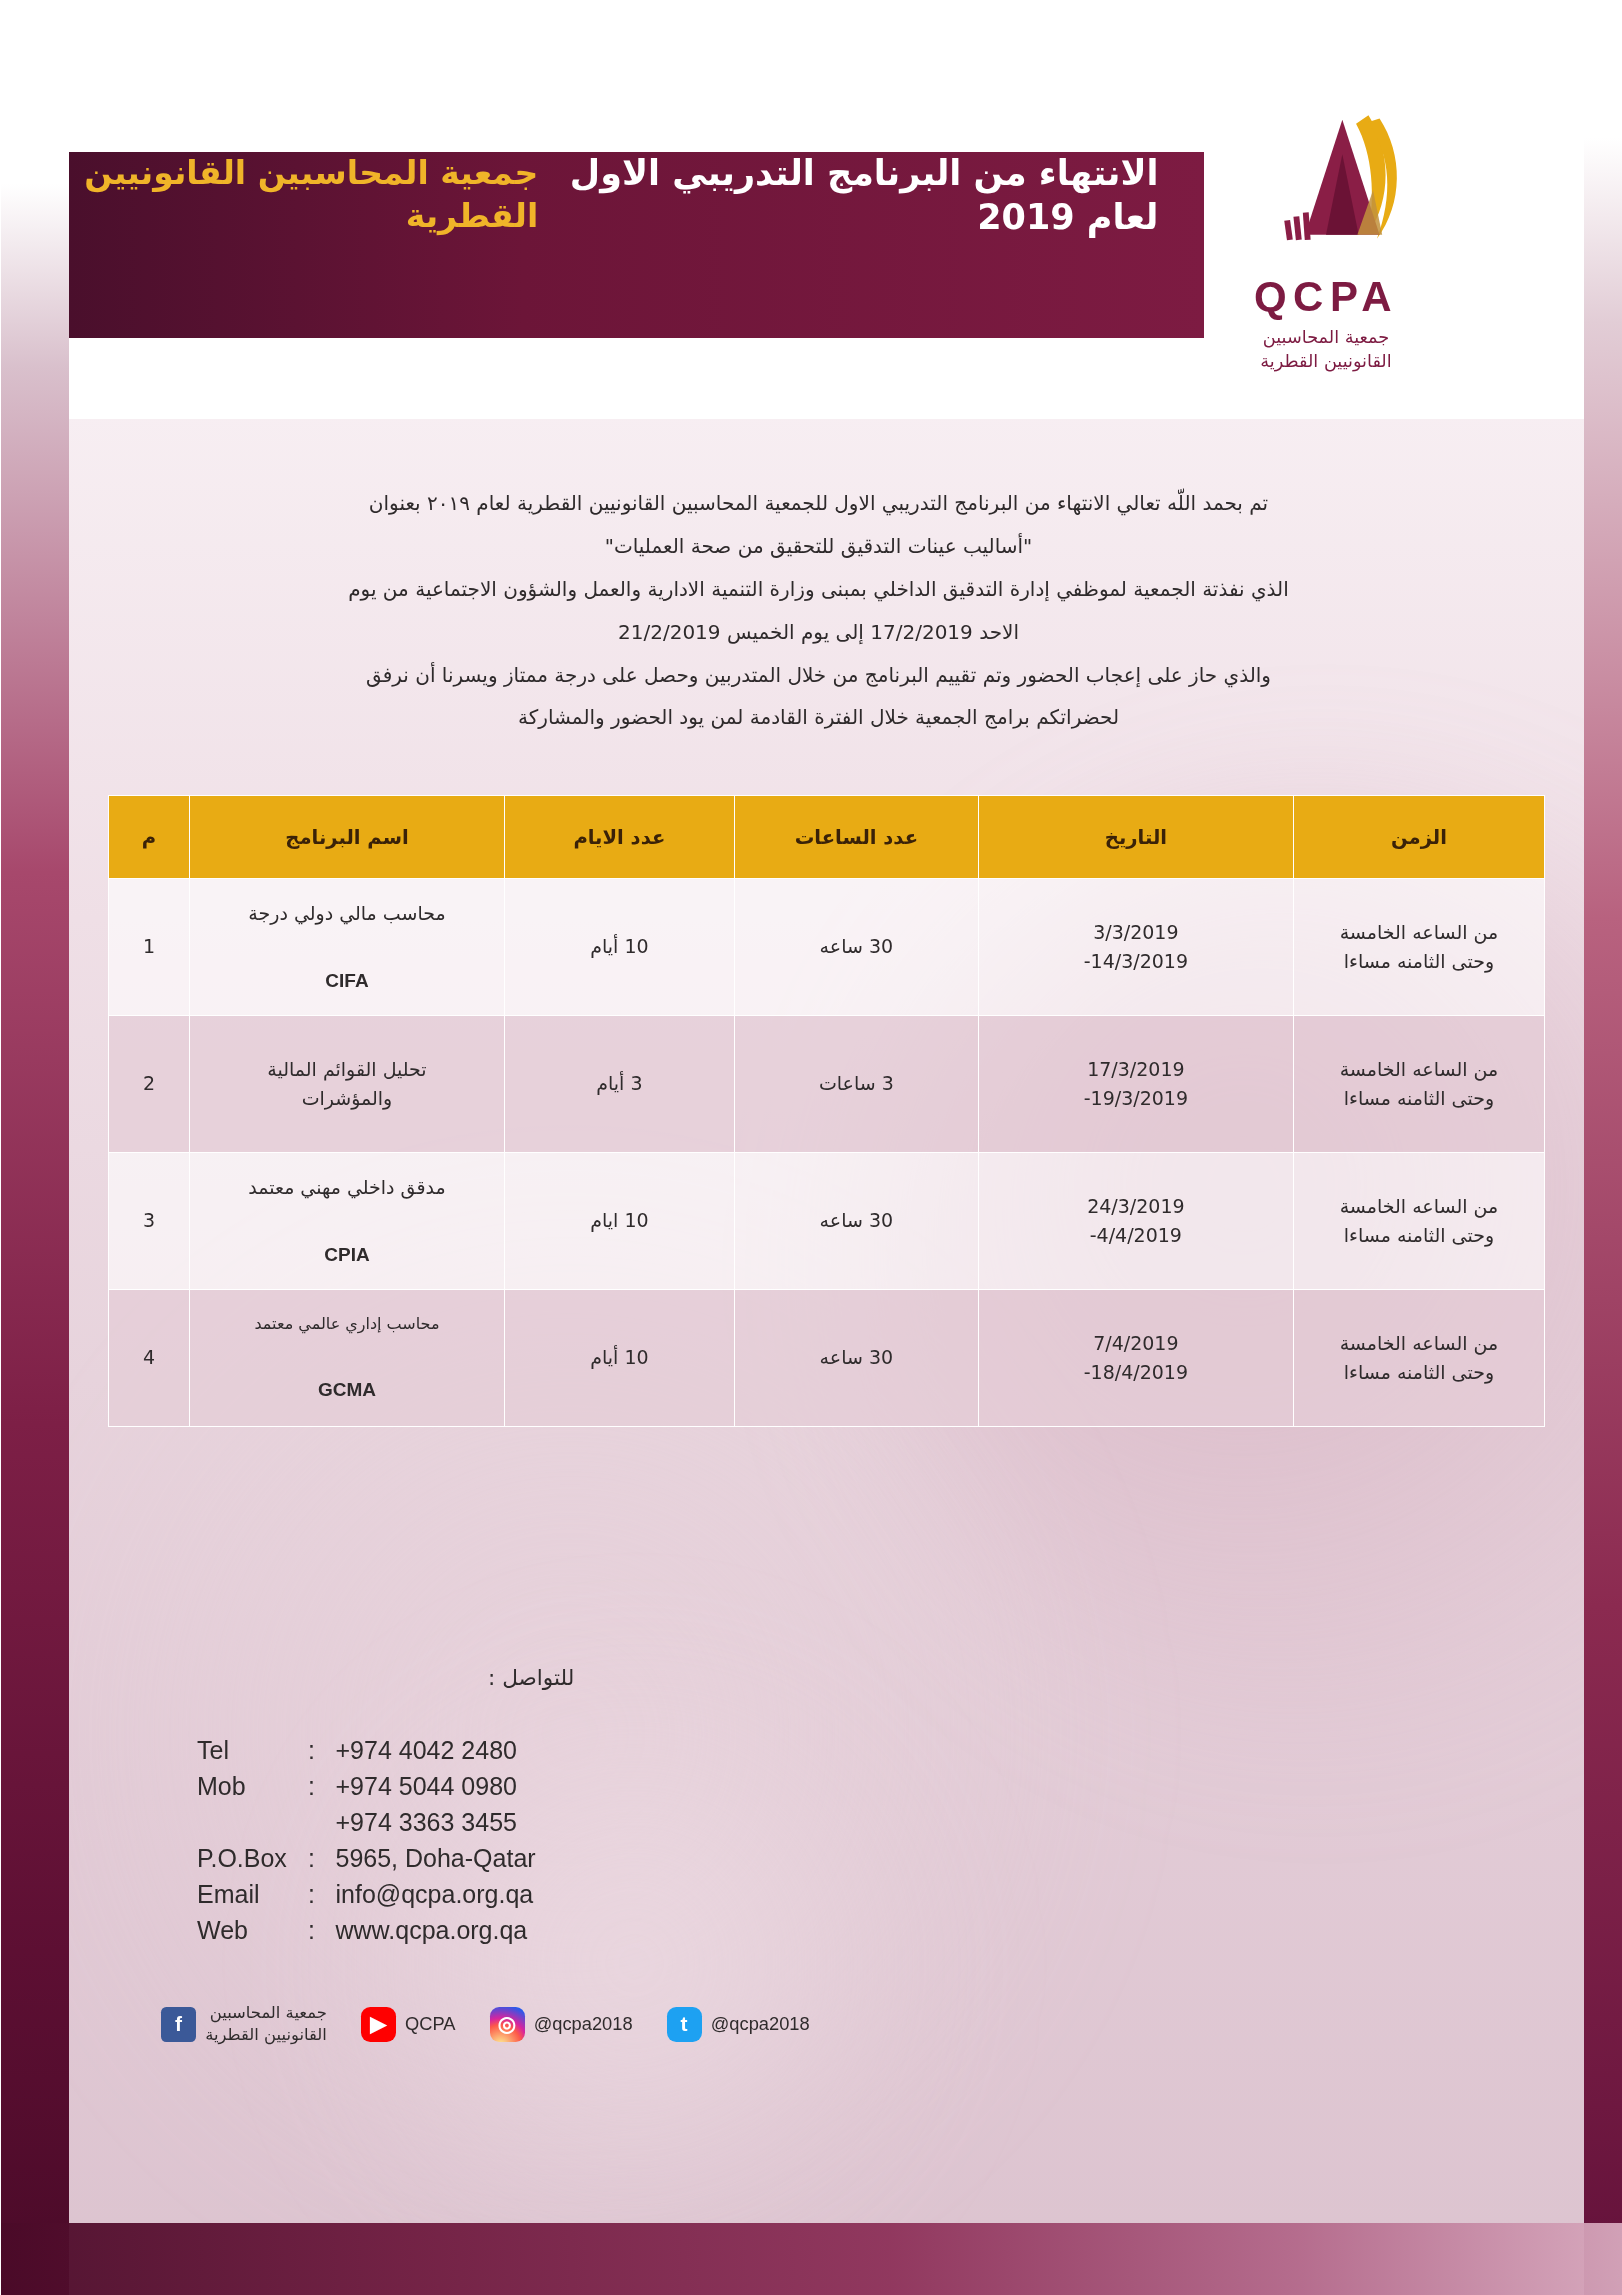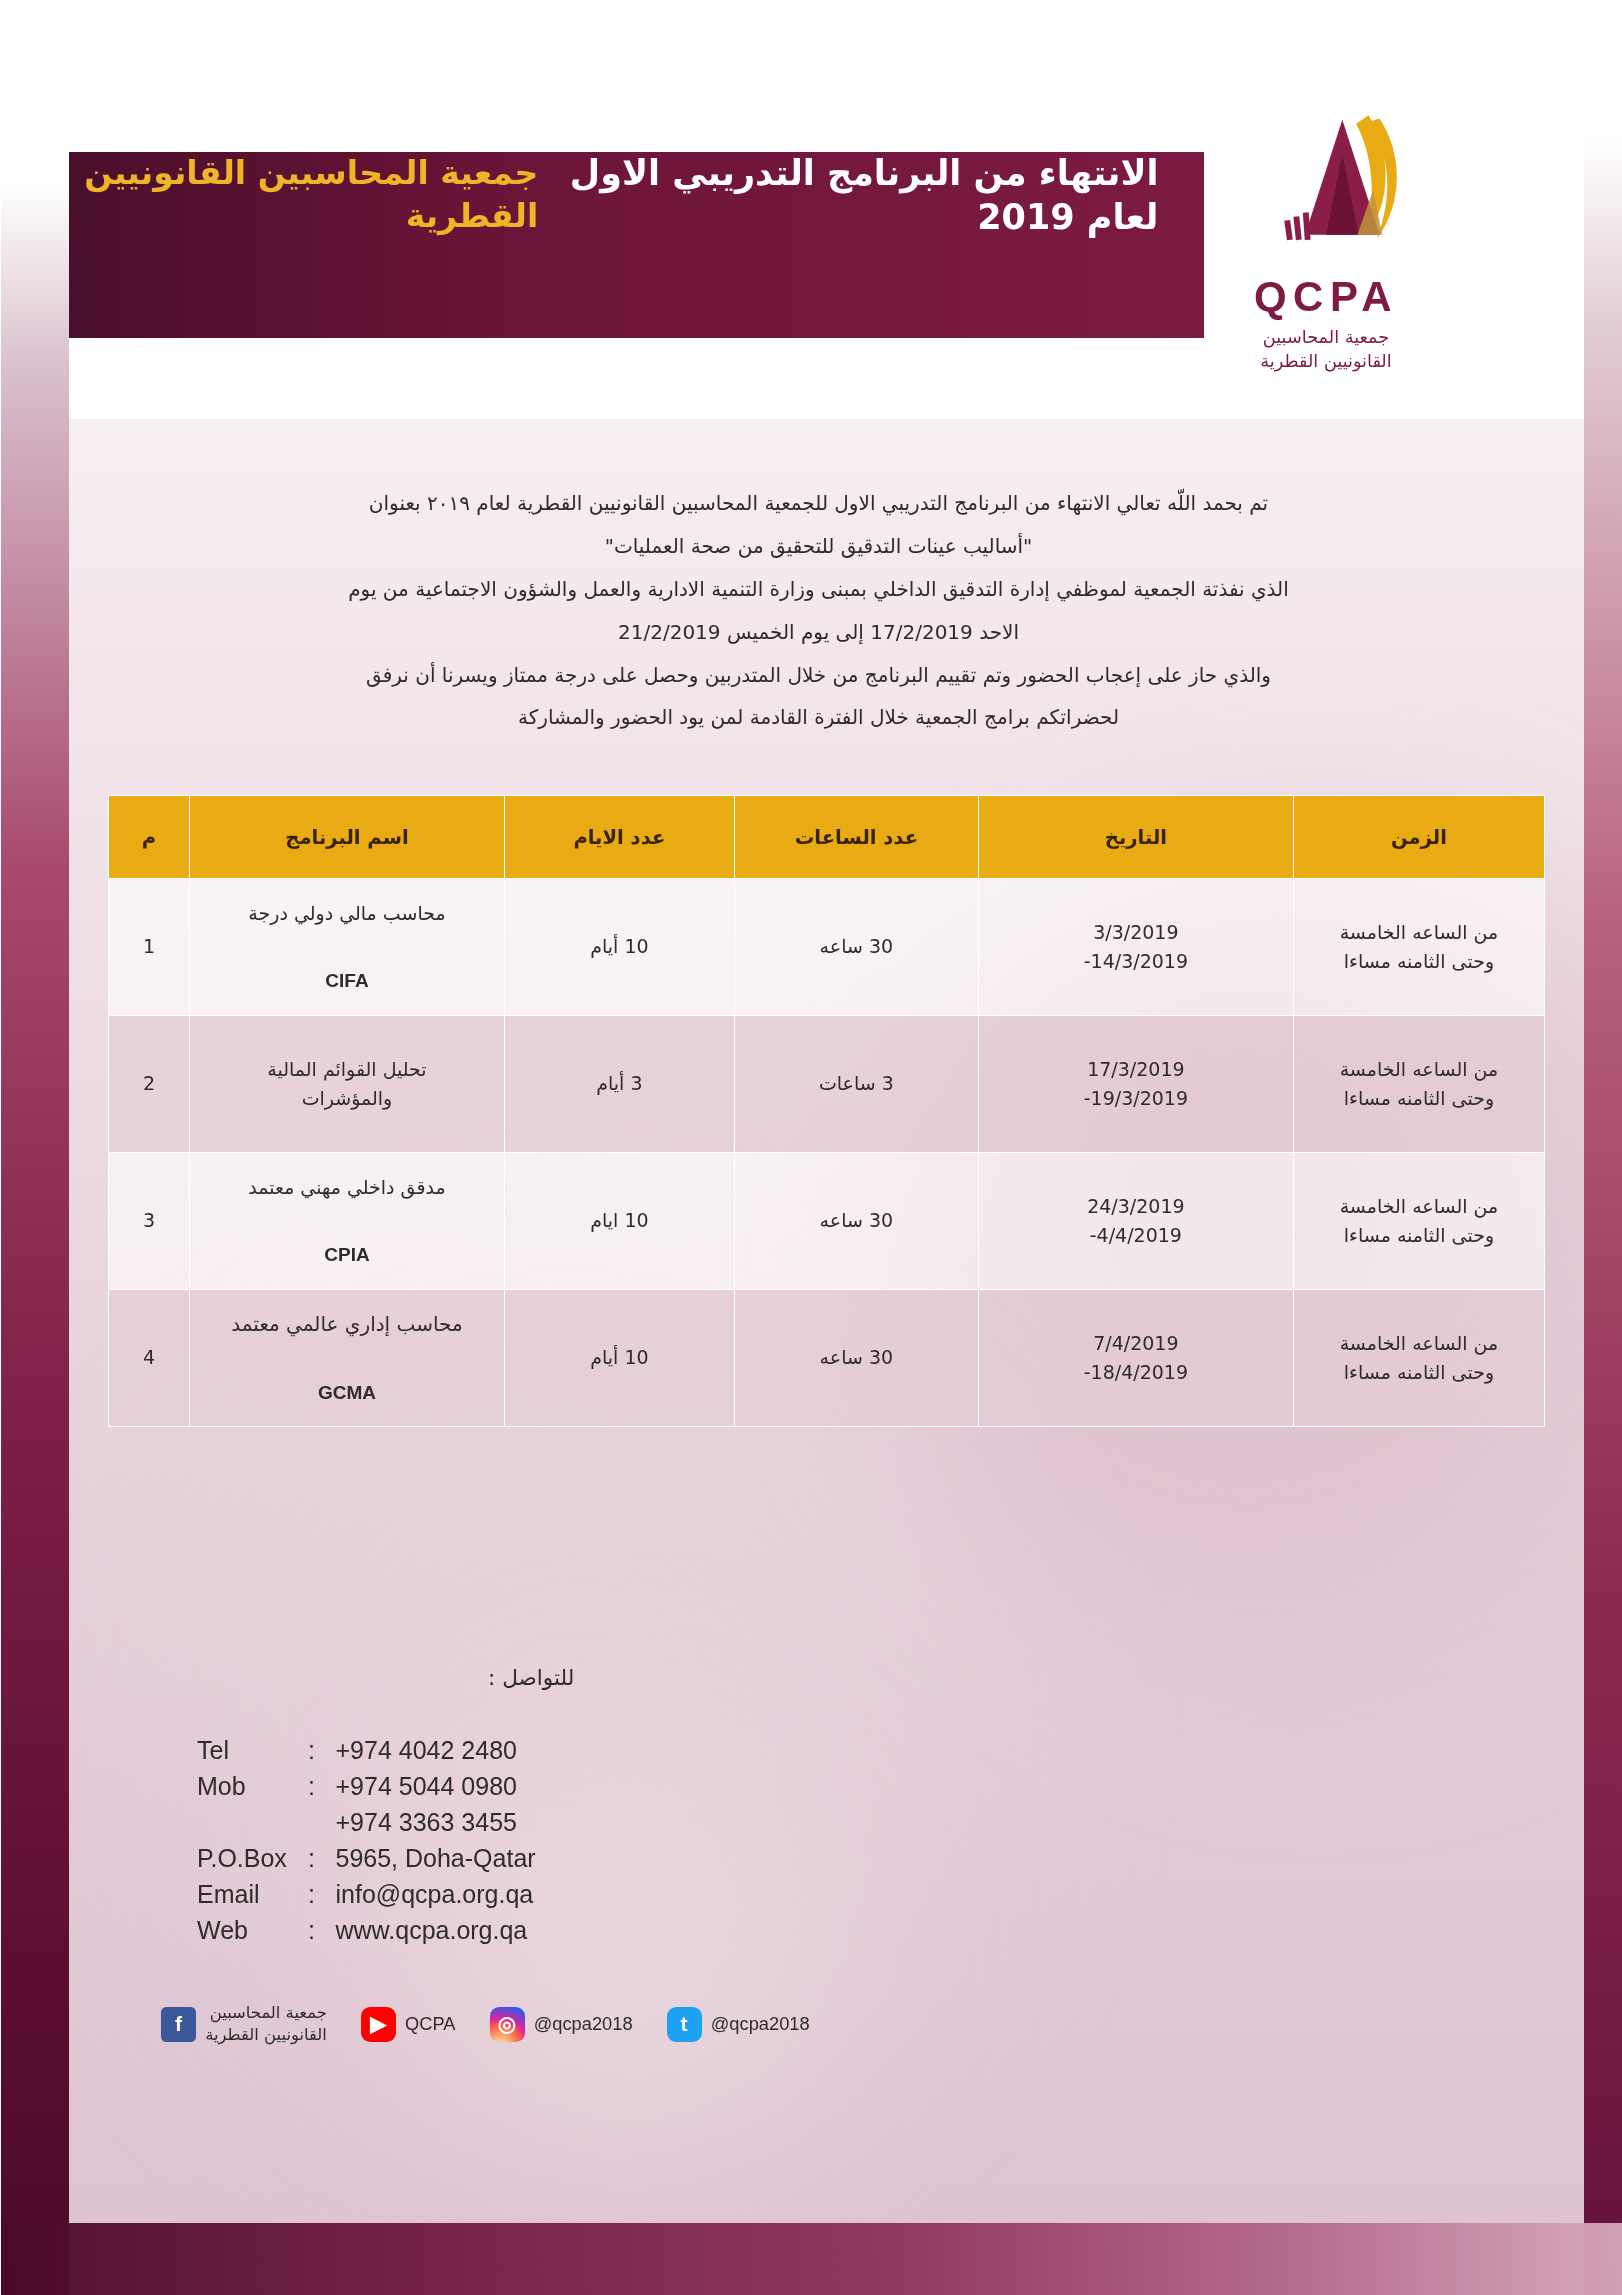--- a/index.html
+++ b/index.html
@@ -199,21 +199,21 @@
     background: rgba(228,205,215,0.72);
   }
   .col-m     { width: 5.5%; }
   .col-name  { width: 22%; }
   .col-days  { width: 16%; }
   .col-hours { width: 17%; }
   .col-date  { width: 22%; }
   .col-time  { width: 17.5%; }
   .prog-ar { display:block; }
   .prog-en { display:block; font-family: "Liberation Sans", sans-serif; font-weight: bold; direction: ltr; margin-top: 38px; }
-  .prog-ar.small { font-size: 20px; }
+  .prog-ar.small { font-size: 16px; }
   .date-ltr { direction: ltr; unicode-bidi: embed; display: inline-block; }
 
   
   .contact-label {
     position: absolute;
     left: 419px;
     top: 1665px;
     font-size: 21.6px;
     color: #2f2b2c;
     direction: rtl;

